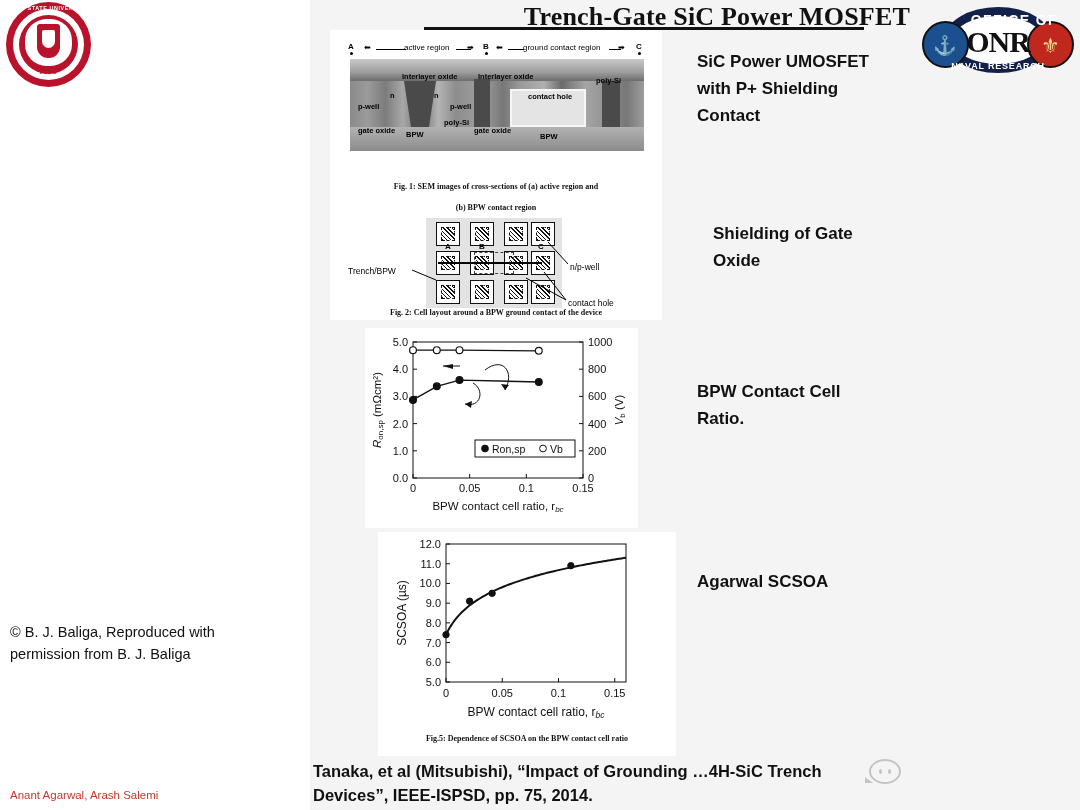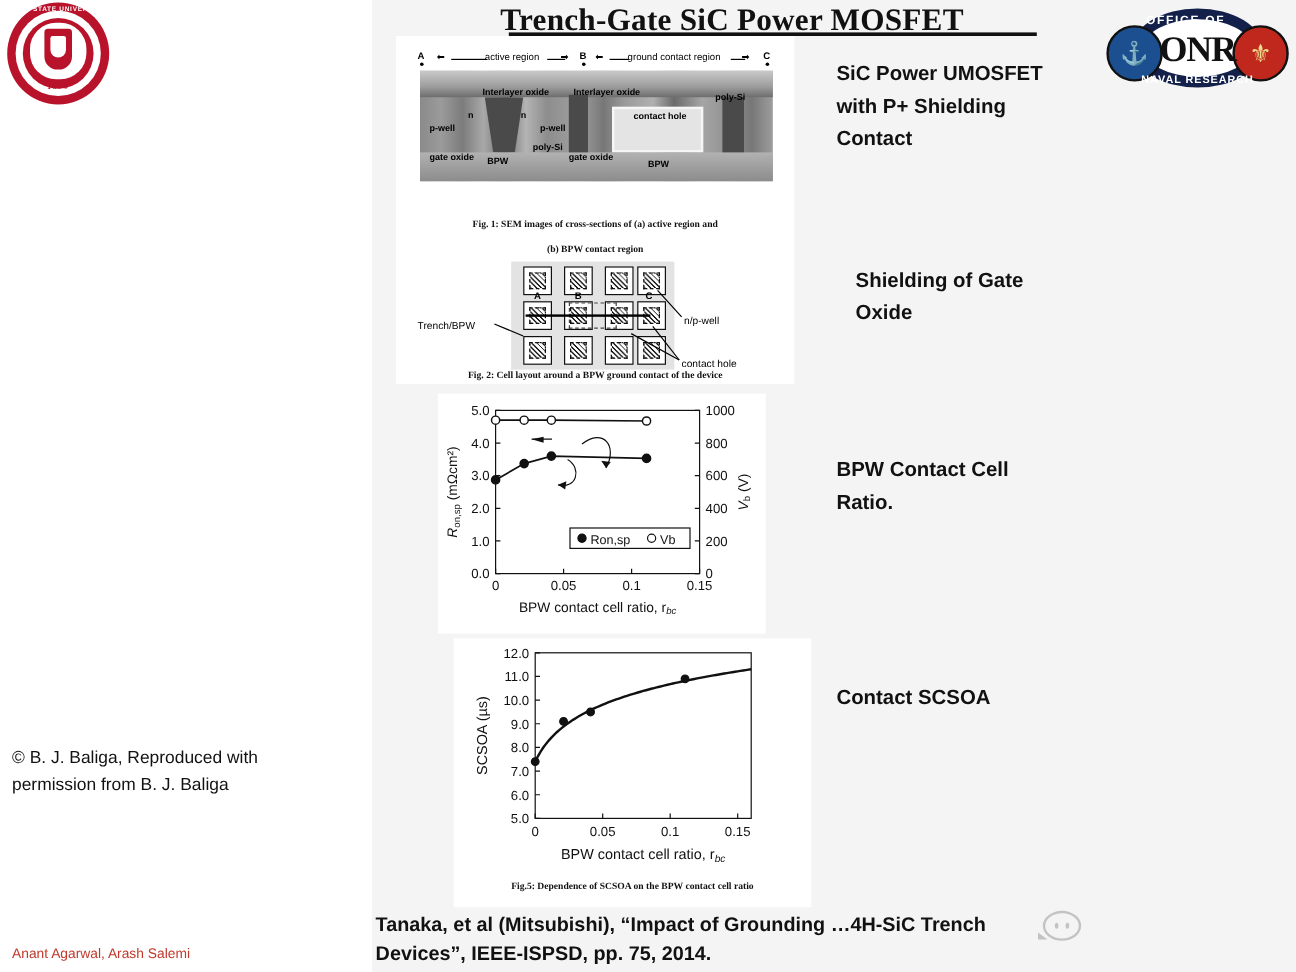--- a/index.html
+++ b/index.html
@@ -14,21 +14,21 @@
   
   #slide {
     position:absolute;
     left:310px; top:0; width:770px; height:810px;
     background:#f4f4f4;
   }
 
   
   #title {
     position:absolute; left:310px; top:2px; width:600px;
-    text-align:center;
+    text-align:right;
     font-family:"Liberation Serif", serif;
     font-weight:bold; font-size:26px; color:#111;
     letter-spacing:.2px;
   }
   #title-rule {
     position:absolute; left:424px; top:27px; width:440px; height:3px; background:#111;
   }
 
   
   #osu { position:absolute; left:6px; top:2px; width:85px; height:85px; }
@@ -69,22 +69,22 @@
   }
 
   
   #onr { position:absolute; left:922px; top:3px; width:152px; height:74px; }
   .onr-oval{
     position:absolute; left:22px; top:4px; width:108px; height:66px;
     border:9px solid #13204a; border-radius:50%;
     background:#fff;
   }
   .onr-top{
-    position:absolute; left:12px; top:9px; width:108px; text-align:center;
-    font-size:10px; font-weight:bold; color:#fff; letter-spacing:1.4px;
+    position:absolute; left:28px; top:9px; width:108px; text-align:right;
+    font-size:14px; font-weight:bold; color:#fff; letter-spacing:1.4px;
     z-index:4;
   }
   .onr-bot{
     position:absolute; left:22px; bottom:6px; width:108px; text-align:center;
     font-size:9px; font-weight:bold; color:#fff; letter-spacing:.8px;
     z-index:4;
   }
   .onr-letters{
     position:absolute; left:22px; top:22px; width:108px; text-align:center;
     font-family:Liberation Serif, serif;
@@ -436,21 +436,21 @@
       <text x="158" y="184" text-anchor="middle" font-size="12" font-family="&quot;Liberation Sans&quot;,sans-serif" fill="#111">BPW contact cell ratio, r<tspan font-size="8.5" baseline-shift="-25%" font-style="italic">bc</tspan></text>
     </svg>
   <div class="fig-cap" style="top:202px;">
     <b>Fig.5: Dependence of SCSOA on the BPW contact cell ratio</b>
   </div>
 </div>
 
 <div class="bullet" id="b1">SiC Power UMOSFET with P+ Shielding Contact</div>
 <div class="bullet" id="b2">Shielding of Gate Oxide</div>
 <div class="bullet" id="b3">BPW Contact Cell Ratio.</div>
-<div class="bullet" id="b4">Contact SCSOA</div>
+<div class="bullet" id="b4">Agarwal SCSOA</div>
 
 <div id="citation">Tanaka, et al (Mitsubishi), “Impact of Grounding …4H-SiC Trench Devices”, IEEE-ISPSD, pp. 75, 2014.</div>
 
 <div id="copyright">© B. J. Baliga,  Reproduced with permission from B. J. Baliga</div>
 <div id="authors">Anant Agarwal, Arash Salemi</div>
 
 <div id="watermark">
   <div id="wm-bubble">
     <span class="wm-eye" style="left:8px;"></span>
     <span class="wm-eye" style="right:8px;"></span>

